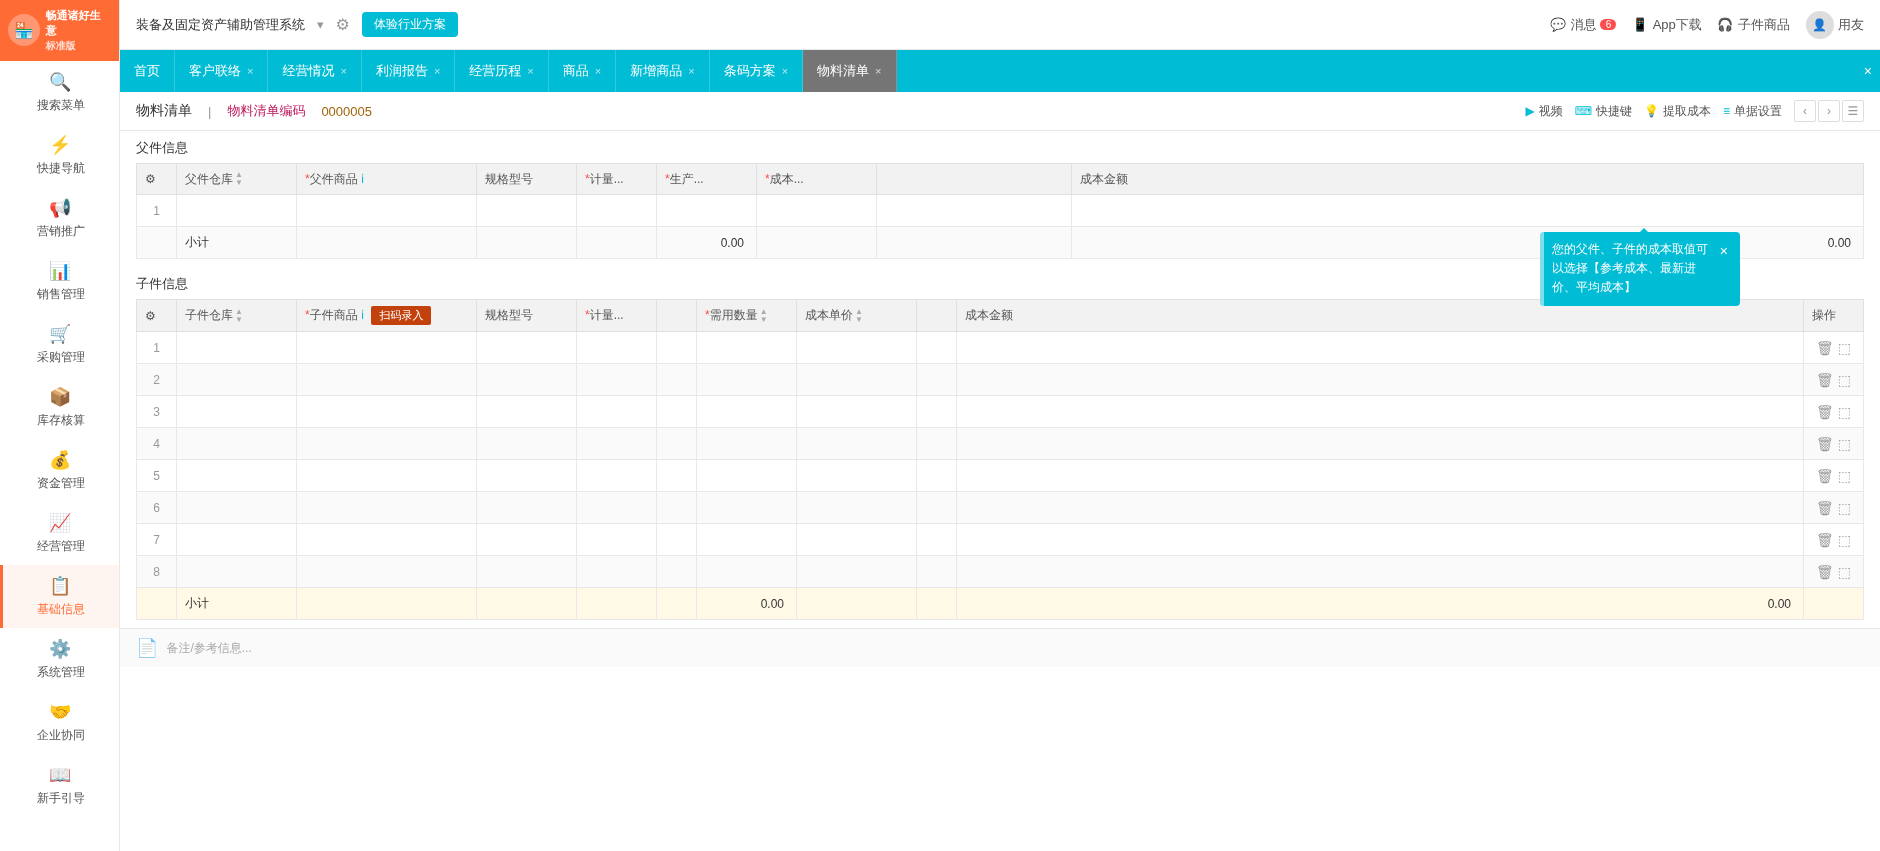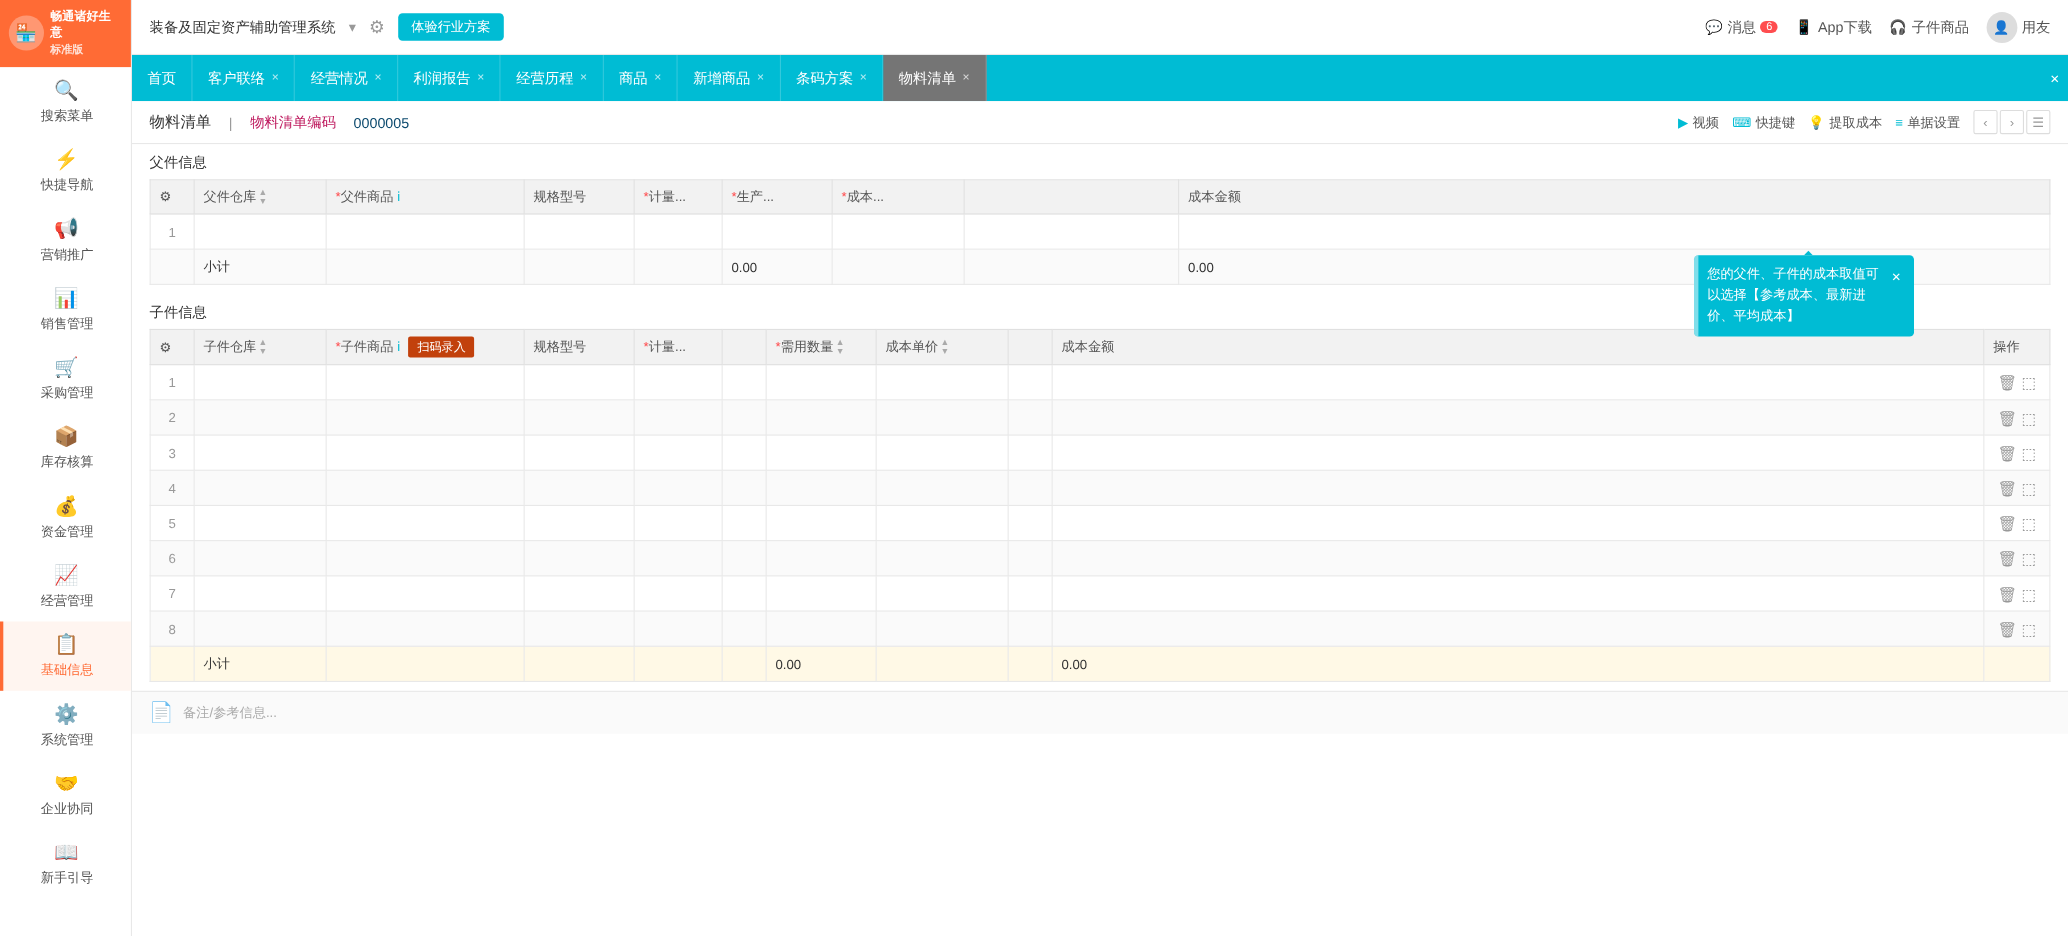--- a/index.html
+++ b/index.html
@@ -151,21 +151,21 @@
       color: #333;
     }
     .data-table .row-num { color: #999; text-align: center; width: 40px; }
     .col-settings { width: 40px; text-align: center; }
     .col-warehouse { width: 120px; }
     .col-product { width: 180px; }
     .col-spec { width: 100px; }
     .col-unit { width: 80px; }
     .col-production { width: 100px; }
     .col-cost { width: 120px; }
-    .col-cost-amount { text-align: left; padding-right: 12px !important; }
+    .col-cost-amount { text-align: right; padding-right: 12px !important; }
     .col-qty { width: 100px; }
     .col-unit-price { width: 120px; }
     .col-action { width: 60px; text-align: center; }
     .scan-btn {
       background: #c2410c;
       color: #fff;
       border: none;
       border-radius: 2px;
       padding: 2px 8px;
       font-size: 11px;
@@ -360,21 +360,21 @@
       </div>
       <button class="nav-tab-close-btn">×</button>
     </div>
 
   <div class="content" style="position:relative;">
 
     <div class="page-header">
       <span class="page-title">物料清单</span>
       <span class="breadcrumb-sep">|</span>
       <span class="page-subtitle">物料清单编码</span>
-      <span class="page-subtitle" style="color:#0c4a6e; font-weight:500;">0000005</span>
+      <span class="page-subtitle" style="color:#a16207; font-weight:500;">0000005</span>
       <div class="page-header-right">
         <div class="header-action">
           <span class="icon">▶</span>
           <span>视频</span>
         </div>
         <div class="header-action">
           <span class="icon">⌨</span>
           <span>快捷键</span>
         </div>
         <div class="header-action">

